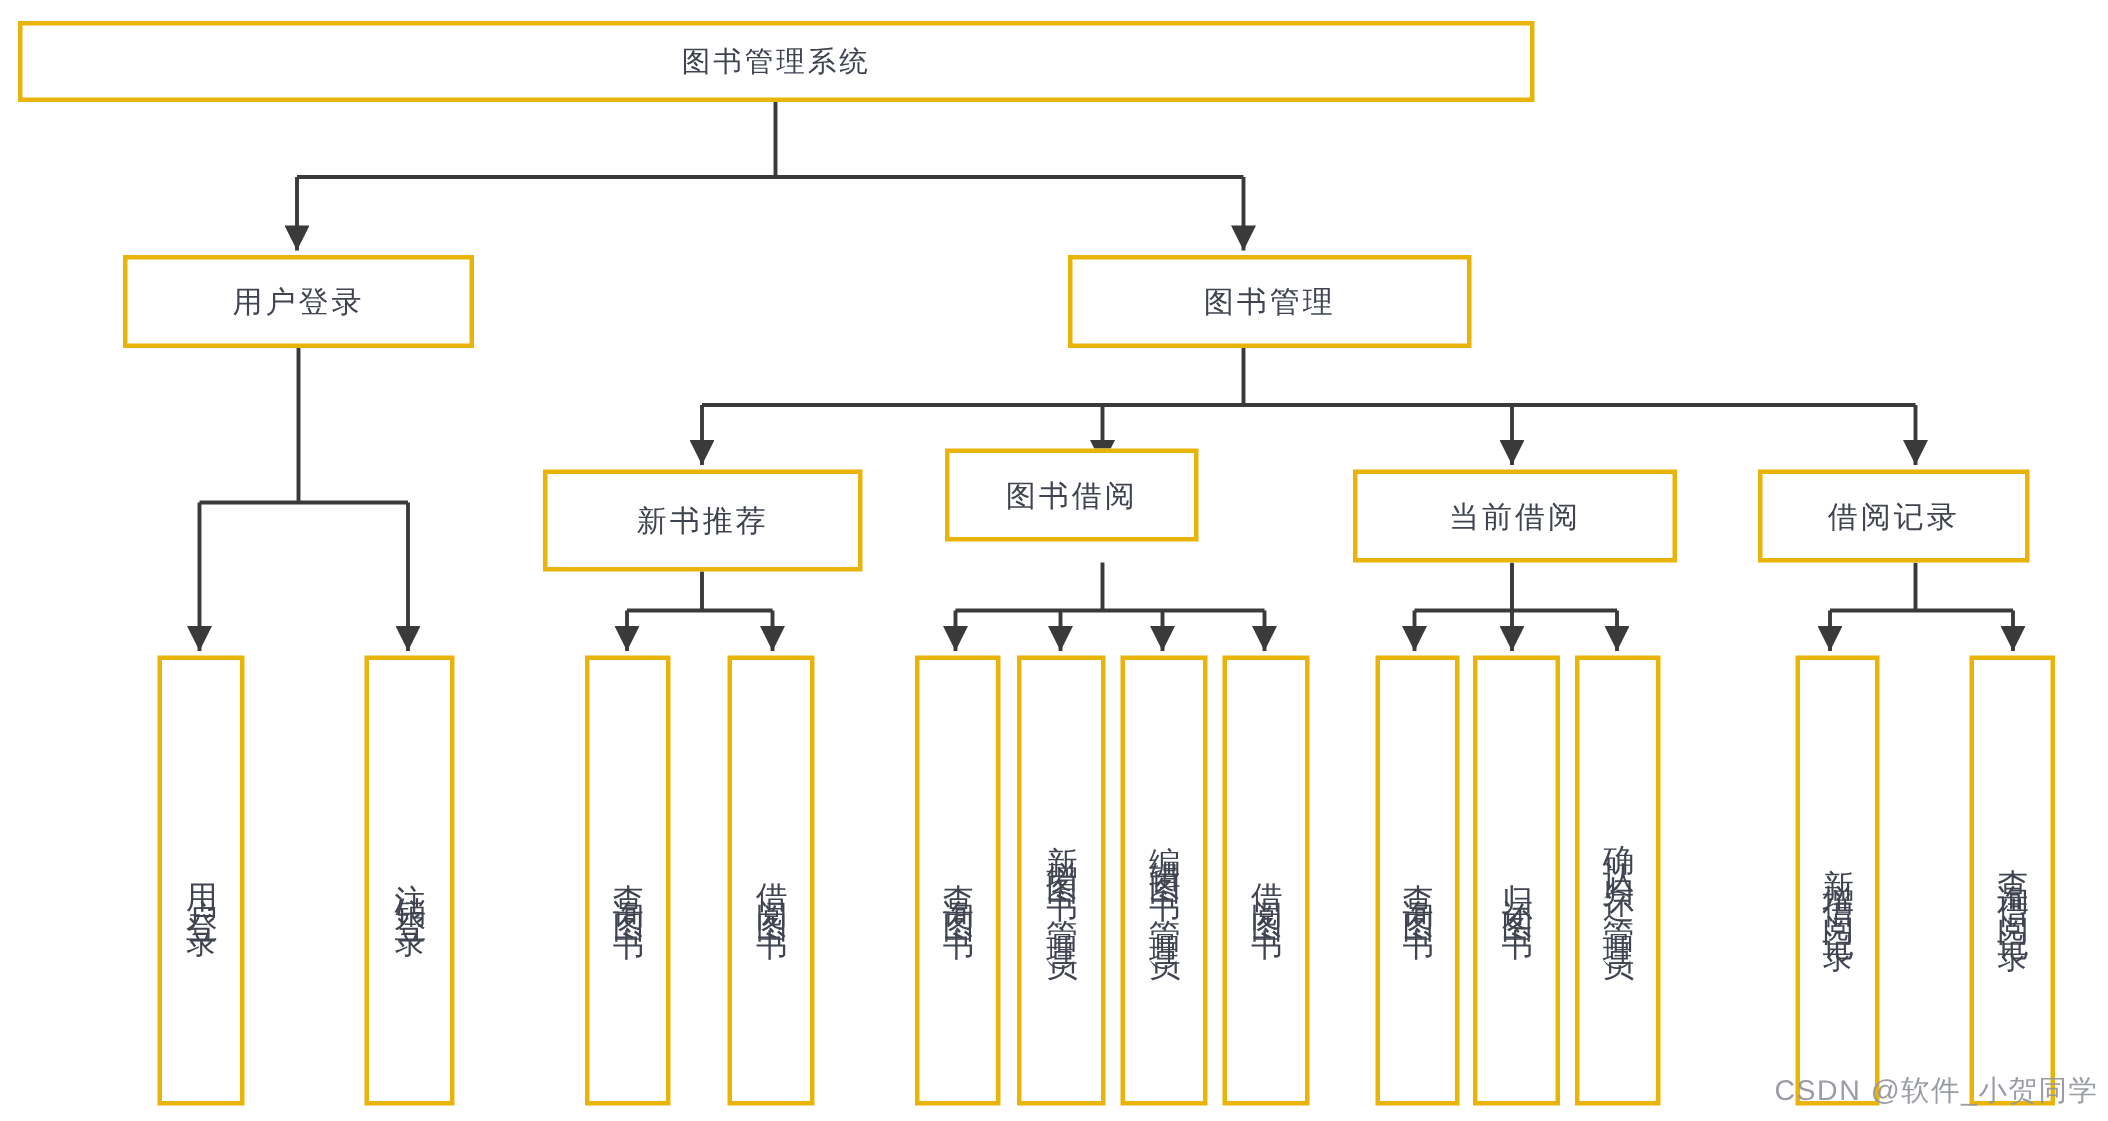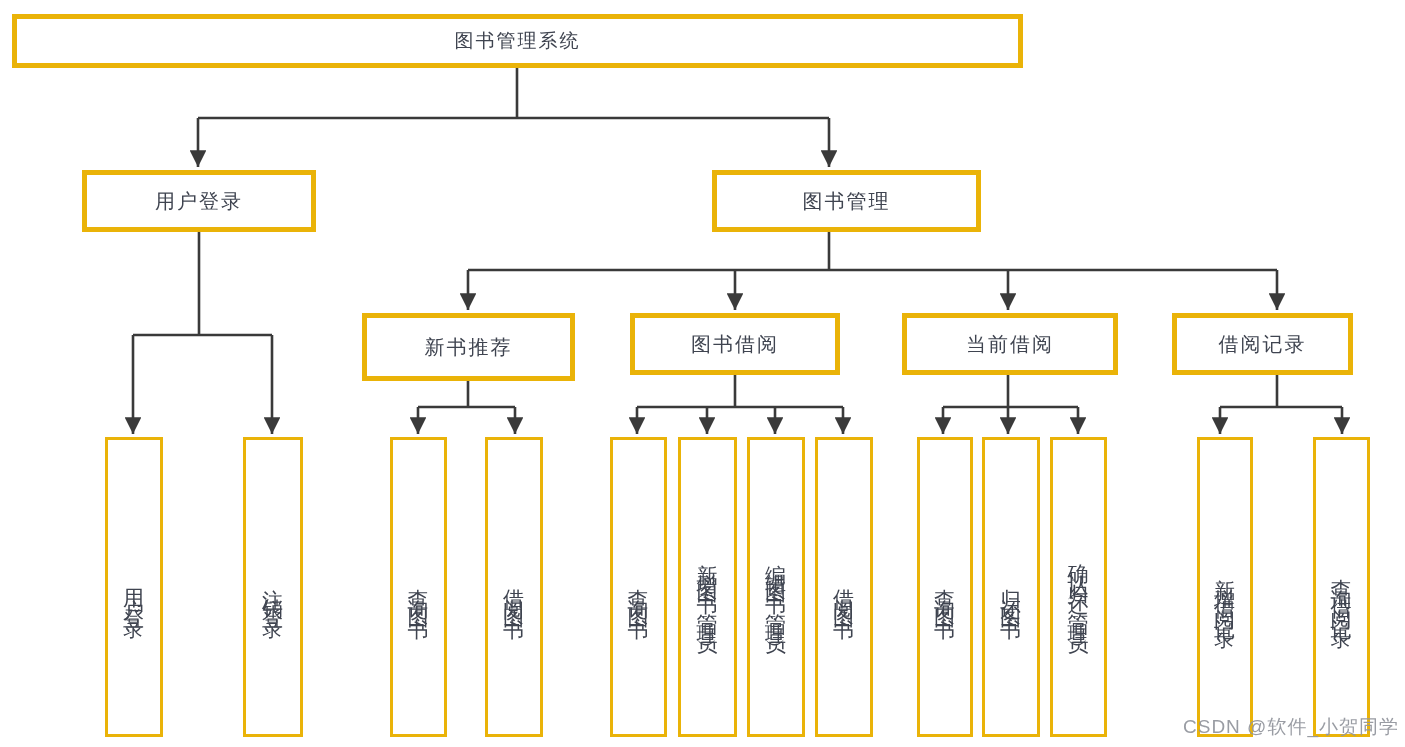--- a/index.html
+++ b/index.html
@@ -18,21 +18,21 @@
     z-index: 1;
   }
   .wires path {
     fill: none;
     stroke: #3a3a3a;
     stroke-width: 2.6;
   }
   .node {
     position: absolute;
     box-sizing: border-box;
-    border: 5px solid #eab308;
+    border: 3px solid #eab308;
     background: #ffffff;
     display: flex;
     align-items: center;
     justify-content: center;
     color: #3f4450;
     z-index: 2;
   }
   .h-node {
     font-size: 20px;
     letter-spacing: 2px;
@@ -115,21 +115,21 @@
   <div class="node h-node" style="left:82px; top:170px; width:234px; height:62px;">
     <span>用户登录</span>
   </div>
   <div class="node h-node" style="left:712px; top:170px; width:269px; height:62px;">
     <span>图书管理</span>
   </div>
 
   <div class="node h-node" style="left:362px; top:313px; width:213px; height:68px;">
     <span>新书推荐</span>
   </div>
-  <div class="node h-node" style="left:630px; top:313px; width:210px; height:62px;">
+  <div class="node h-node" style="left:630px; top:299px; width:169px; height:62px;">
     <span>图书借阅</span>
   </div>
   <div class="node h-node" style="left:902px; top:313px; width:216px; height:62px;">
     <span>当前借阅</span>
   </div>
   <div class="node h-node" style="left:1172px; top:313px; width:181px; height:62px;">
     <span>借阅记录</span>
   </div>
 
   <div class="node leaf" style="left:105px; top:437px; width:58px; height:300px;">

